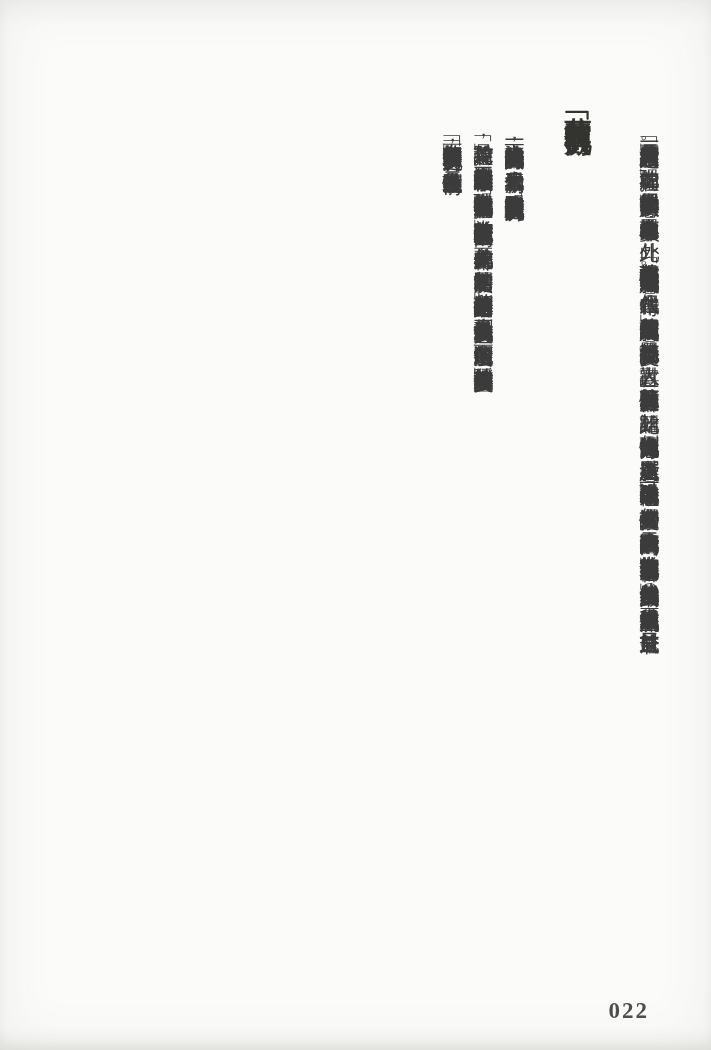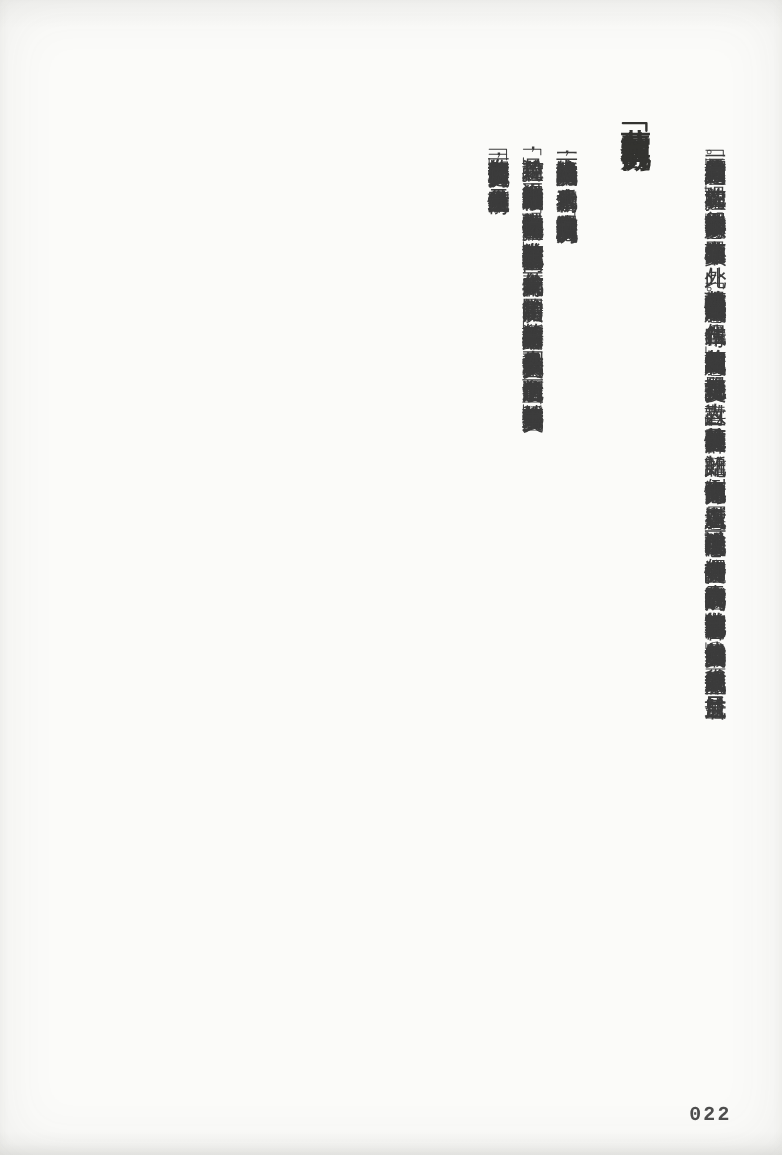--- a/index.html
+++ b/index.html
@@ -55,25 +55,25 @@
     font-weight: bold;
     color: #333330;
     line-height: 44px;
     letter-spacing: 1.5px;
     margin-block-start: 34px;
     margin-block-end: 26px;
     padding-inline-start: 8px;
   }
   .page-number {
     position: absolute;
-    right: 46px;
+    right: 62px;
     bottom: 26px;
-    font-family: Liberation Mono, monospace;
+    font-family: Liberation Serif, serif;
     font-weight: bold;
-    font-size: 18px;
+    font-size: 23px;
     letter-spacing: 2px;
     color: #4d4d4d;
   }
 </style>
 </head>
 <body>
 
 <div class="page">
   <div class="vignette-top"></div>
   <div class="vignette-bottom"></div>

